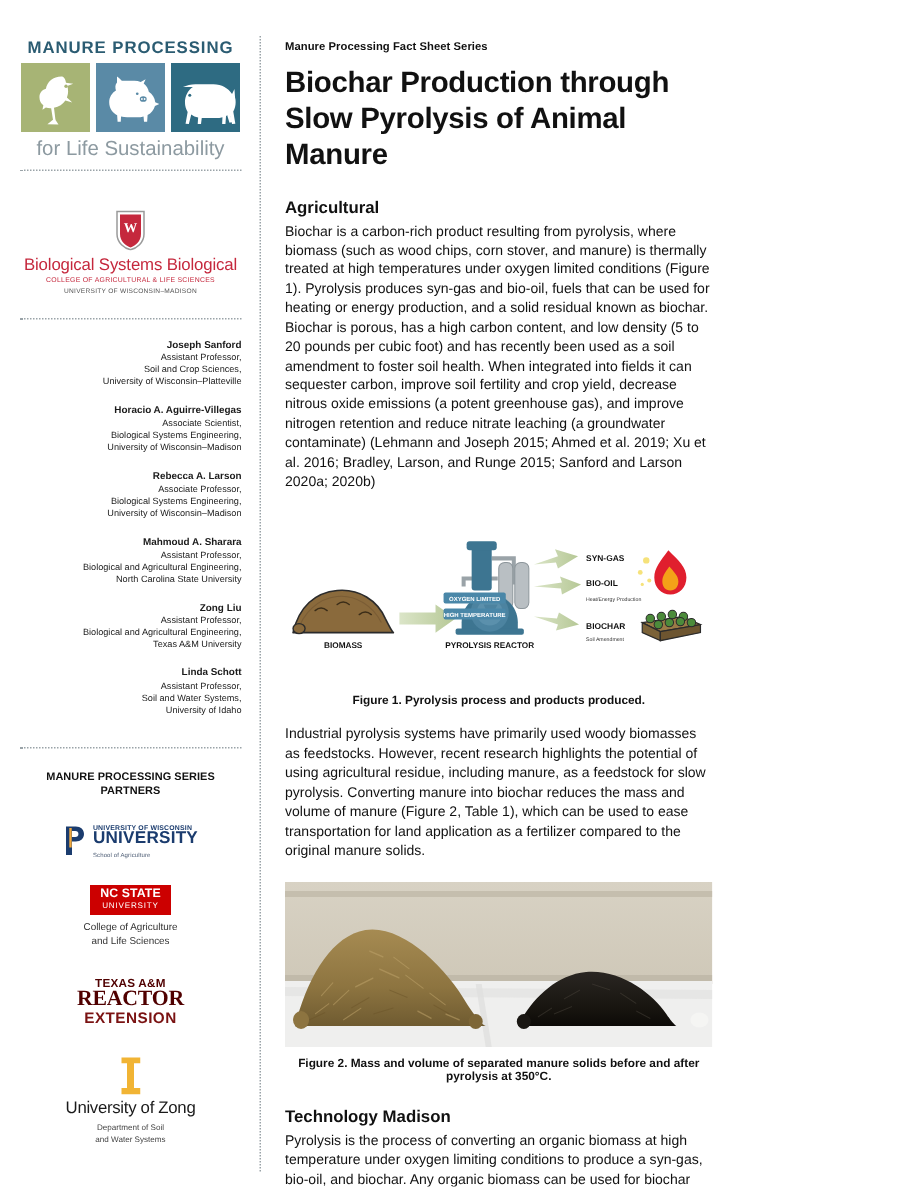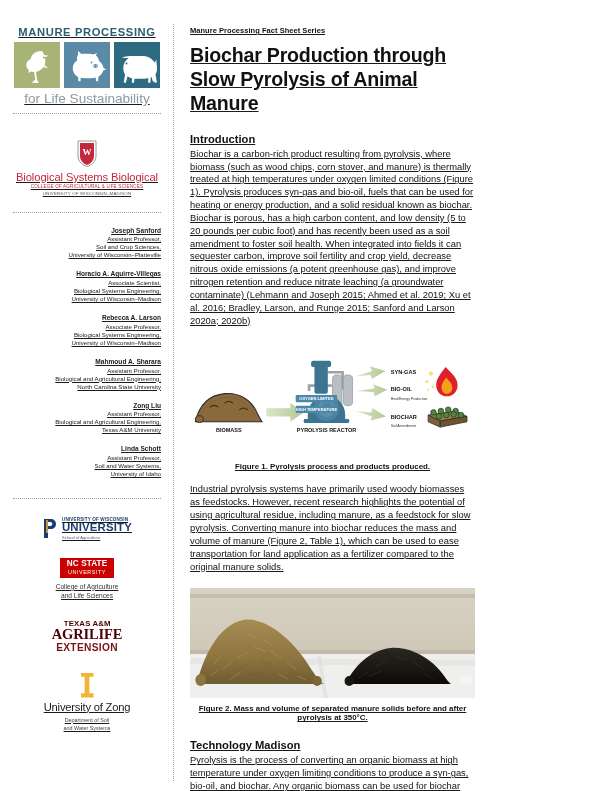--- a/index.html
+++ b/index.html
@@ -4,21 +4,21 @@
 <style>
   * { box-sizing: border-box; margin: 0; padding: 0; }
   body {
     width: 611px; height: 791px;
     background: #ffffff;
     font-family: "Liberation Sans", sans-serif;
     color: #1a1a1a;
     overflow: hidden;
     position: relative;
   }
-  .page { display: flex; width: 491px; height: 791px; text-decoration: underline; }
+  .page { display: flex; width: 491px; height: 791px; }
 
   
   .sidebar {
     width: 174px; flex: 0 0 174px;
     padding: 26px 10px 0 10px;
     position: relative;
     display: flex; flex-direction: column; align-items: center;
   }
   .sidebar::after {
     content: ""; position: absolute; top: 24px; right: 0; bottom: 10px;
@@ -210,20 +210,21 @@
       <div class="author">
         <div class="author-name">Linda Schott</div>
         <div class="author-role" style="white-space:pre-line">Assistant Professor,
 Soil and Water Systems,
 University of Idaho</div>
       </div>
     </div>
 
     <div class="dots-h3"></div>
 
+    <div class="partners-head">MANURE PROCESSING SERIES PARTNERS</div>
 
     <div class="partner">
       <div class="pv-row">
         <svg class="pv-p" viewBox="0 0 17 21">
           <path d="M2 1h6.5c3.3 0 5.5 2 5.5 5s-2.2 5-5.5 5H6v9H2V1z" fill="#1b3c6e"></path>
           <path d="M6 4h2.2c1.3 0 2.1.8 2.1 2s-.8 2-2.1 2H6V4z" fill="#ffffff"></path>
           <rect x="4.2" y="2" width="1.6" height="13" fill="#f1a83c"></rect>
         </svg>
         <div class="pv-txt">
           <div class="pv-top">UNIVERSITY OF WISCONSIN</div>
@@ -238,40 +239,40 @@
         <div class="nc-1">NC STATE</div>
         <div class="nc-2">UNIVERSITY</div>
       </div>
       <div class="nc-sub" style="white-space:pre-line">College of Agriculture
 and Life Sciences</div>
     </div>
 
     <div class="partner">
       <div class="tam-wrap">
         <div class="tam-1">TEXAS A&amp;M</div>
-        <div class="tam-2">AGRILIFE</div>
+        <div class="tam-2">REACTOR</div>
         <div class="tam-3">EXTENSION</div>
       </div>
     </div>
 
     <div class="partner">
       <div class="idaho-i"></div>
       <div class="idaho-name">University of Zong</div>
       <div class="idaho-sub" style="white-space:pre-line">Department of Soil
 and Water Systems</div>
     </div>
 
   </aside>
 
   <main class="main">
 
     <div class="series-label">Manure Processing Fact Sheet Series</div>
     <h1 class="doc-title">Biochar Production through Slow Pyrolysis of Animal Manure</h1>
 
-    <h2 class="sec">Introduction</h2>
+    <h2 class="sec">Agricultural</h2>
     <p class="body">Biochar is a carbon-rich product resulting from pyrolysis, where biomass (such as wood chips, corn stover, and manure) is thermally treated at high temperatures under oxygen limited conditions (Figure 1). Pyrolysis produces syn-gas and bio-oil, fuels that can be used for heating or energy production, and a solid residual known as biochar. Biochar is porous, has a high carbon content, and low density (5 to 20 pounds per cubic foot) and has recently been used as a soil amendment to foster soil health. When integrated into fields it can sequester carbon, improve soil fertility and crop yield, decrease nitrous oxide emissions (a potent greenhouse gas), and improve nitrogen retention and reduce nitrate leaching (a groundwater contaminate) (Lehmann and Joseph 2015; Ahmed et al. 2019; Xu et al. 2016; Bradley, Larson, and Runge 2015; Sanford and Larson 2020a; 2020b)</p>
 
     <figure class="fig1">
       <svg viewBox="0 0 426 118" preserveAspectRatio="xMidYMid meet">
         <defs>
           <linearGradient id="arrGrad" x1="0" y1="0" x2="1" y2="0">
             <stop offset="0%" stop-color="#dbe5c8"></stop>
               <stop offset="100%" stop-color="#b6c896"></stop>
           </linearGradient>
         </defs>

